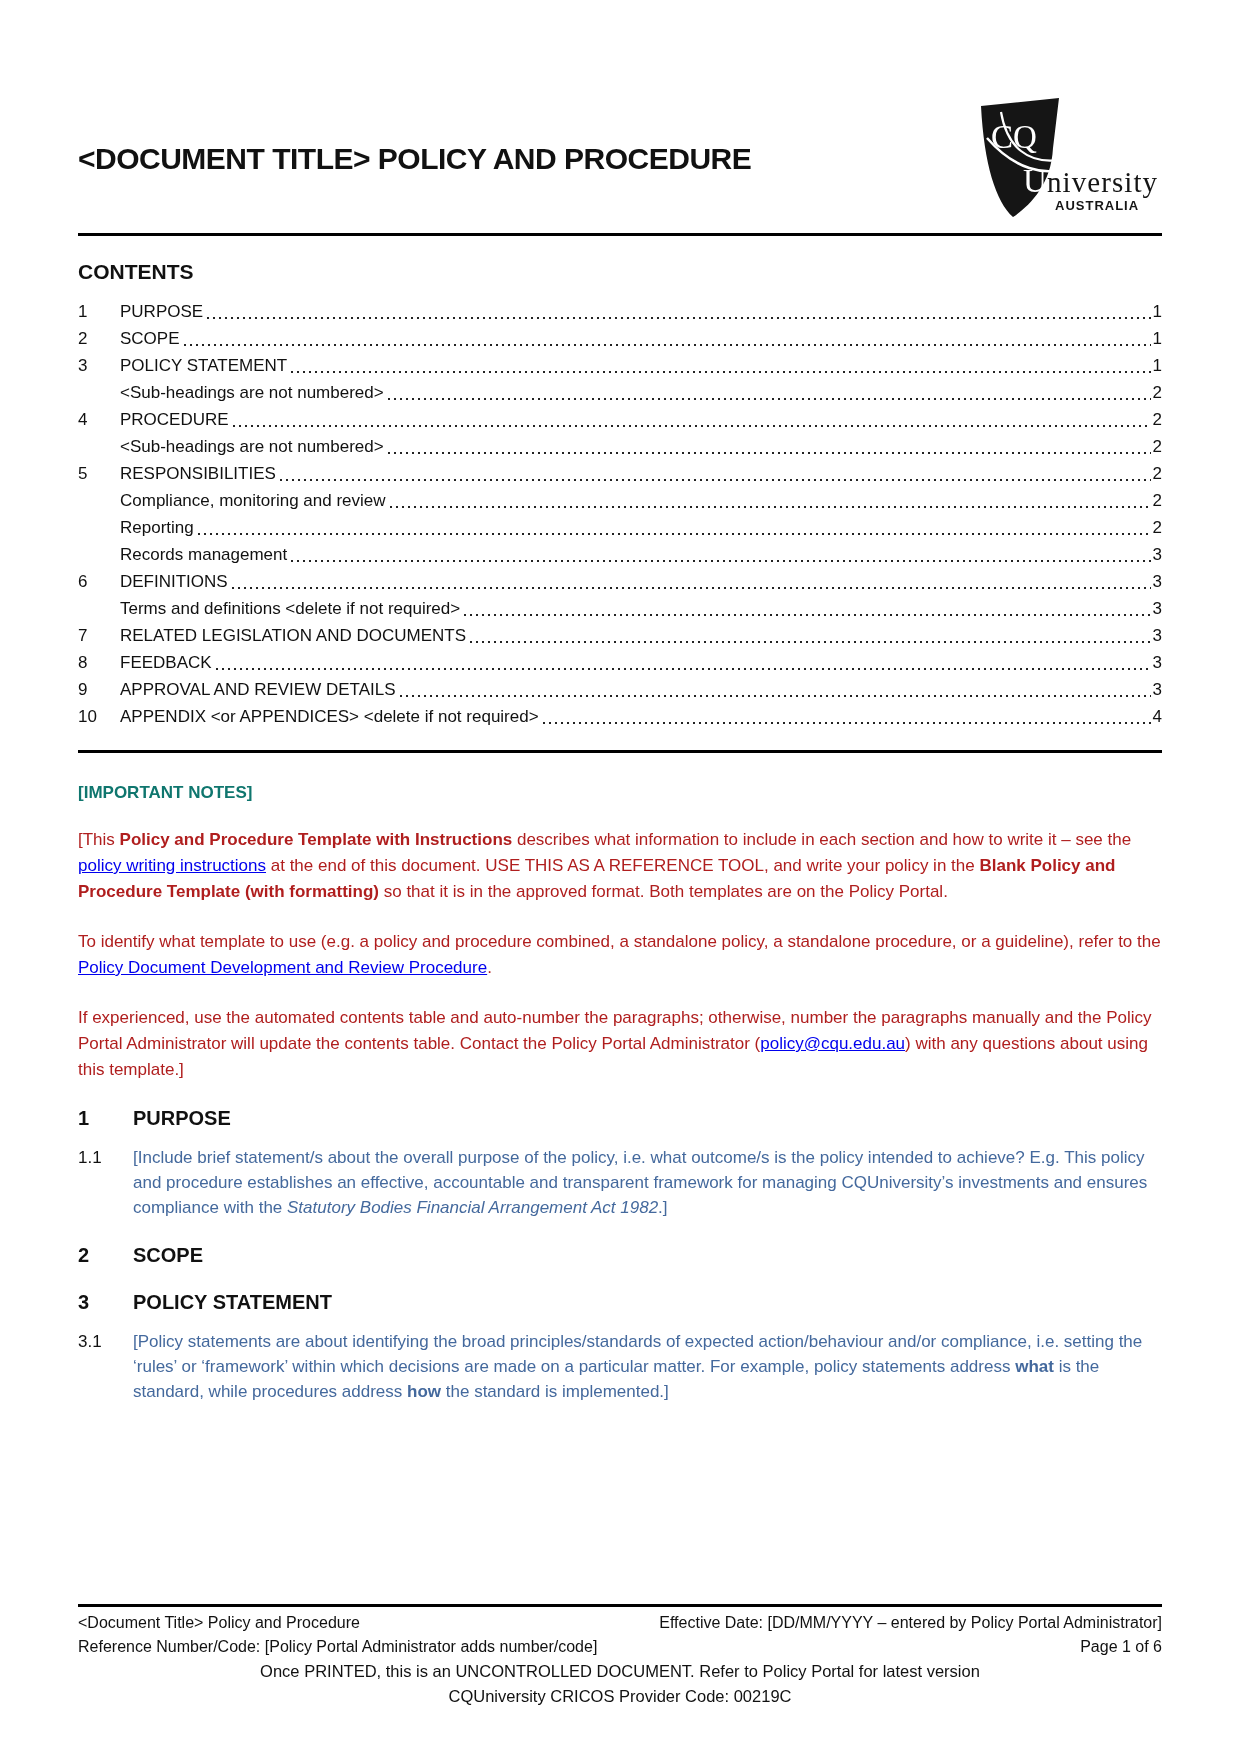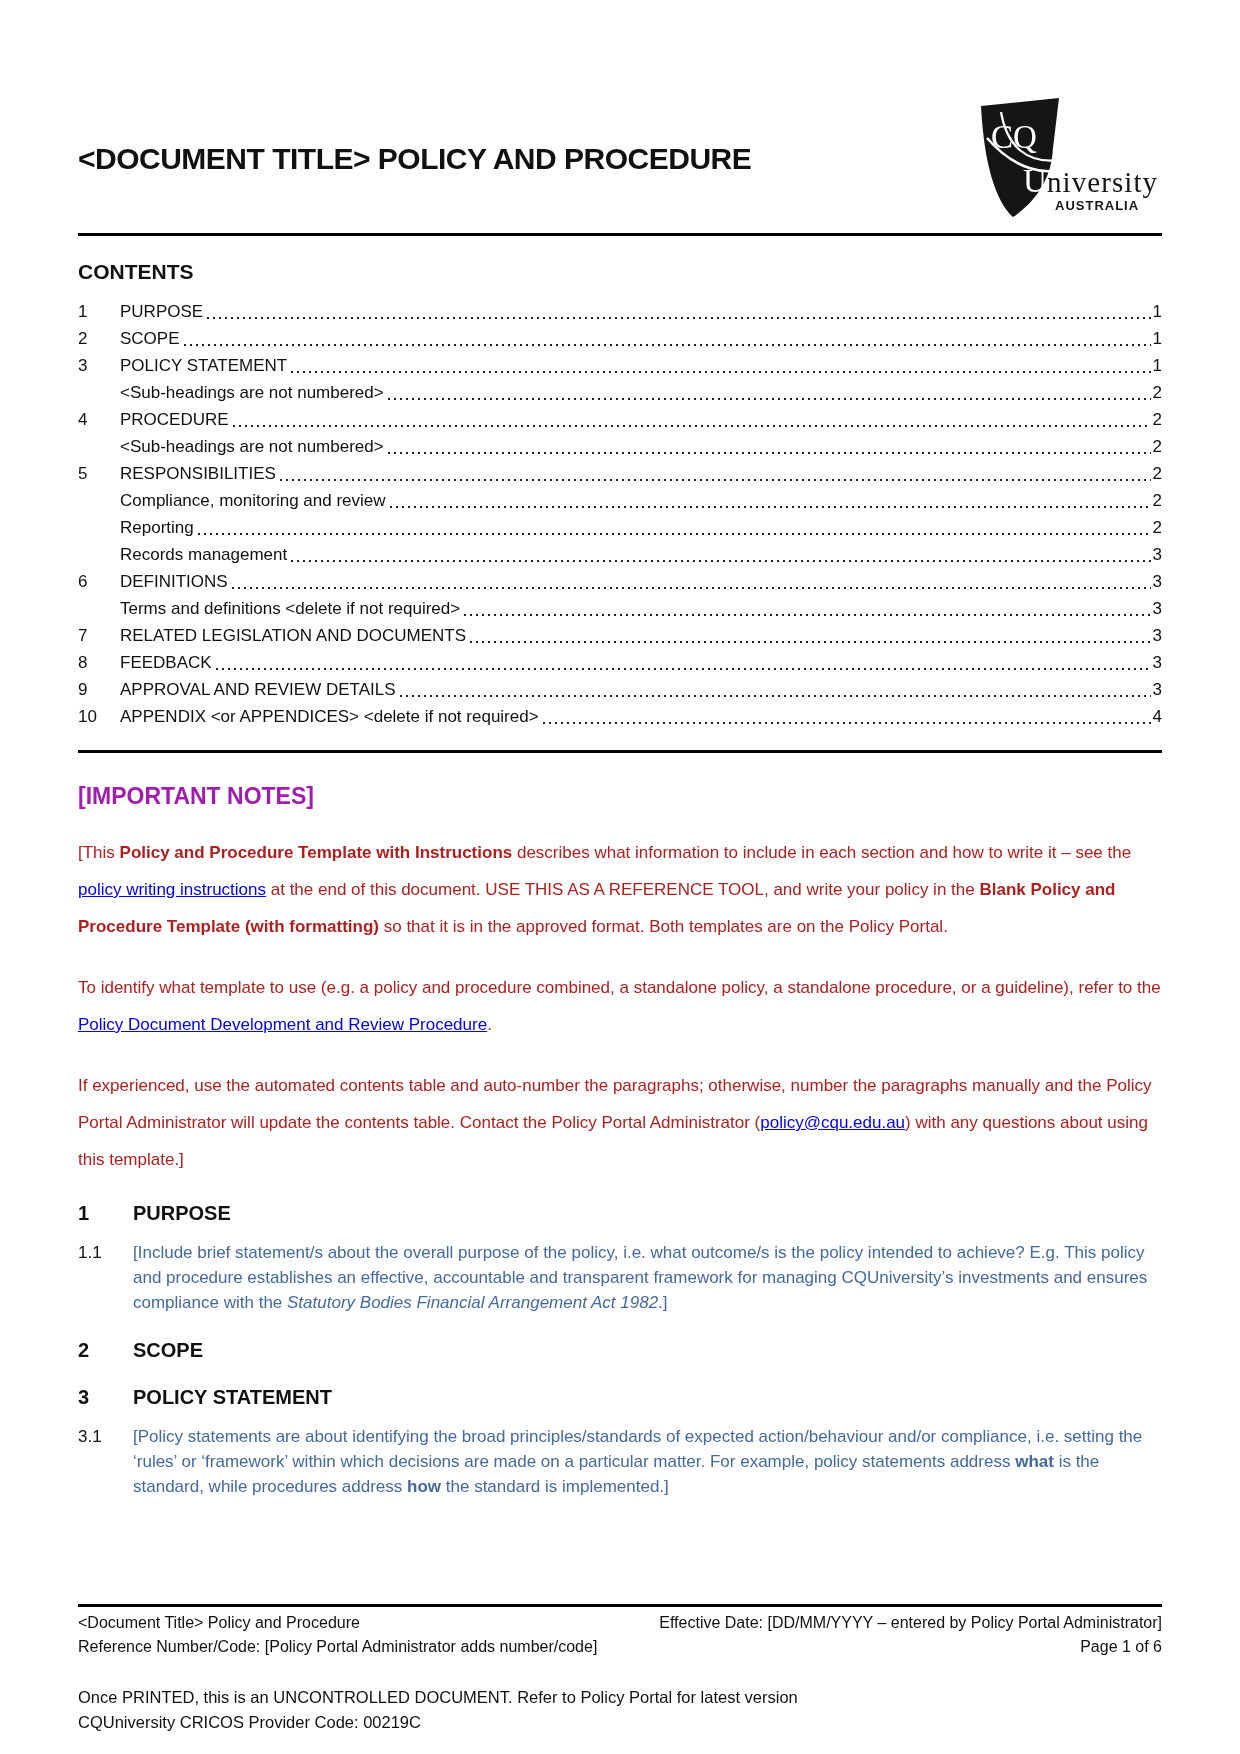--- a/index.html
+++ b/index.html
@@ -32,37 +32,37 @@
   .toc-dots {
     flex:1; height:20px; margin:0 2px; align-self:flex-end;
     background-image:radial-gradient(circle, #222 1px, transparent 1.4px);
     background-size:6px 6px;
     background-repeat:repeat-x;
     background-position:left bottom 4px;
   }
   .toc-page { flex:0 0 auto; }
 
   
-  .notes-heading { margin-top:30px; font-size:23px; font-weight:bold; color:#a21caf; }
-  .notes-para { margin-top:24px; font-size:17px; line-height:37px; color:#b01e1e; }
+  .notes-heading { margin-top:30px; font-size:17px; font-weight:bold; color:#0f766e; }
+  .notes-para { margin-top:24px; font-size:17px; line-height:26px; color:#b01e1e; }
   .seg-bold { font-weight:bold; }
   .seg-italic { font-style:italic; }
   .seg-link { color:#0000ee; text-decoration:underline; }
 
   
   .section-heading { display:flex; margin-top:24px; font-size:20px; font-weight:bold; }
   .section-heading .sec-num { width:55px; flex:0 0 auto; }
   .section-item { display:flex; margin-top:15px; font-size:17px; line-height:25px; color:#44699d; }
   .section-item .item-num { width:55px; flex:0 0 auto; color:#111; }
   .item-text { flex:1; }
 
   
   .footer { position:absolute; left:78px; right:78px; top:1604px; border-top:3px solid #000; padding-top:4px; }
   .footer-row { display:flex; justify-content:space-between; font-size:16px; line-height:24px; }
-  .footer-notice { margin-top:26px; font-size:16.5px; line-height:25px; }
+  .footer-notice { text-align:center; font-size:16.5px; line-height:25px; }
 </style>
 </head>
 <body>
 
 <div class="page">
   <div class="content">
 
     <div class="header">
       <div class="doc-title">&lt;DOCUMENT TITLE&gt; POLICY AND PROCEDURE</div>
       <svg class="logo" viewBox="0 0 195 125" xmlns="http://www.w3.org/2000/svg">

